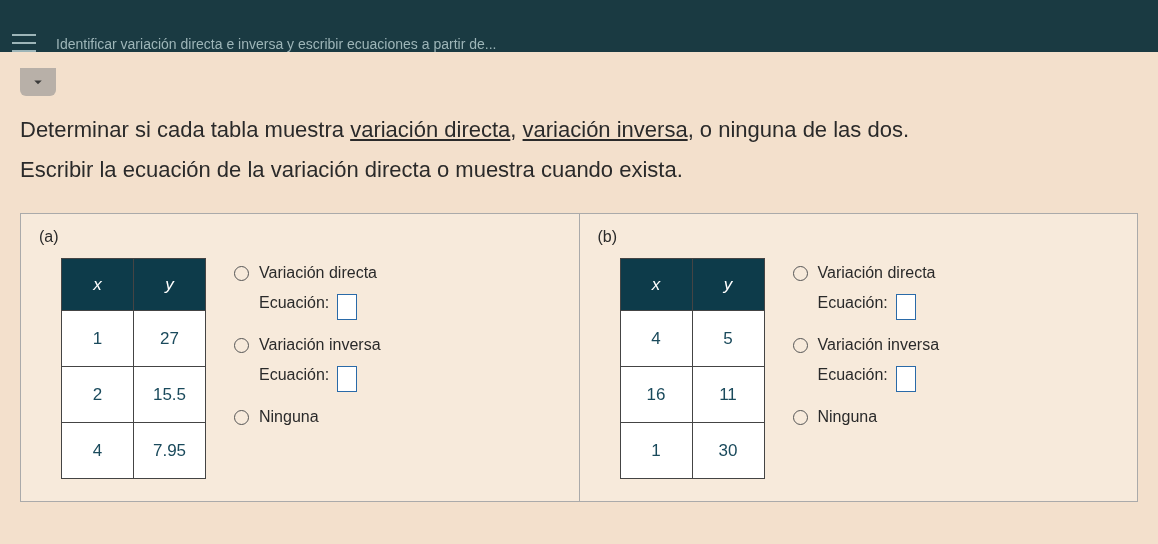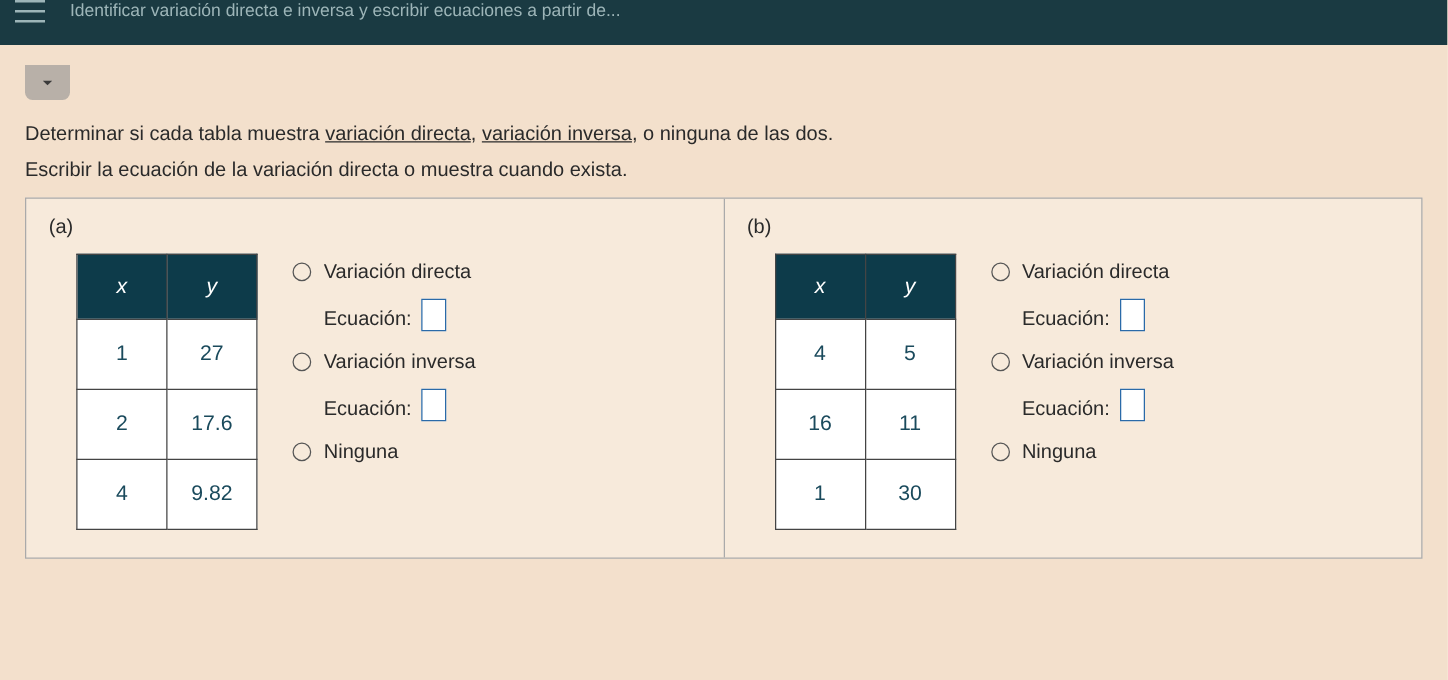--- a/index.html
+++ b/index.html
@@ -5,23 +5,23 @@
     * { box-sizing: border-box; margin: 0; padding: 0; }
     body {
       font-family: Arial, sans-serif;
       background: #f3e0cc;
       width: 1158px;
       height: 544px;
       overflow: hidden;
     }
     .top-bar {
       background: #1a3a42;
-      height: 36px;
-      display: flex;
-      align-items: flex-start;
+      height: 52px;
+      display: flex;
+      align-items: flex-end;
       padding: 0 12px;
       color: #9db5b8;
       font-size: 14px;
     }
     .hamburger {
       width: 24px;
       height: 18px;
       display: flex;
       flex-direction: column;
       justify-content: space-between;
@@ -44,23 +44,23 @@
       border-radius: 0 0 6px 6px;
       display: flex;
       align-items: center;
       justify-content: center;
       cursor: pointer;
       margin-bottom: 14px;
     }
     .collapse-btn svg { width: 18px; height: 18px; fill: #3a3a3a; }
     .instruction {
       color: #2a2a2a;
-      font-size: 16px;
+      font-size: 22px;
       line-height: 1.8;
-      margin-bottom: 6px;
+      margin-bottom: 24px;
     }
     .instruction .underline { text-decoration: underline; }
     .problems {
       display: flex;
       border: 1px solid #aaa;
       background: #f7eadb;
     }
     .problem {
       flex: 1;
       padding: 14px 18px 22px 18px;
@@ -113,21 +113,21 @@
     .radio {
       width: 15px;
       height: 15px;
       border: 1.5px solid #555;
       border-radius: 50%;
       flex-shrink: 0;
       cursor: pointer;
     }
     .eq-row {
       display: flex;
-      align-items: flex-end;
+      align-items: flex-start;
       gap: 8px;
       padding-left: 25px;
       margin-top: 2px;
       margin-bottom: 6px;
     }
     .eq-input {
       width: 20px;
       height: 26px;
       border: 1px solid #2a6aa8;
       background: #fff;
@@ -170,25 +170,25 @@
               <tr>
             <th>x</th>
             <th>y</th>
           </tr>
           <tr>
                 <td>1</td>
                 <td>27</td>
               </tr>
           <tr>
                 <td>2</td>
-                <td>17.6</td>
+                <td>15.5</td>
               </tr>
           <tr>
                 <td>4</td>
-                <td>9.82</td>
+                <td>7.95</td>
               </tr>
         </tbody>
           </table>
         <div class="options">
           <div class="opt-row">
             <div class="radio"></div>
             <span>Variación directa</span>
           </div>
           <div class="eq-row">
             <span>Ecuación:</span>

